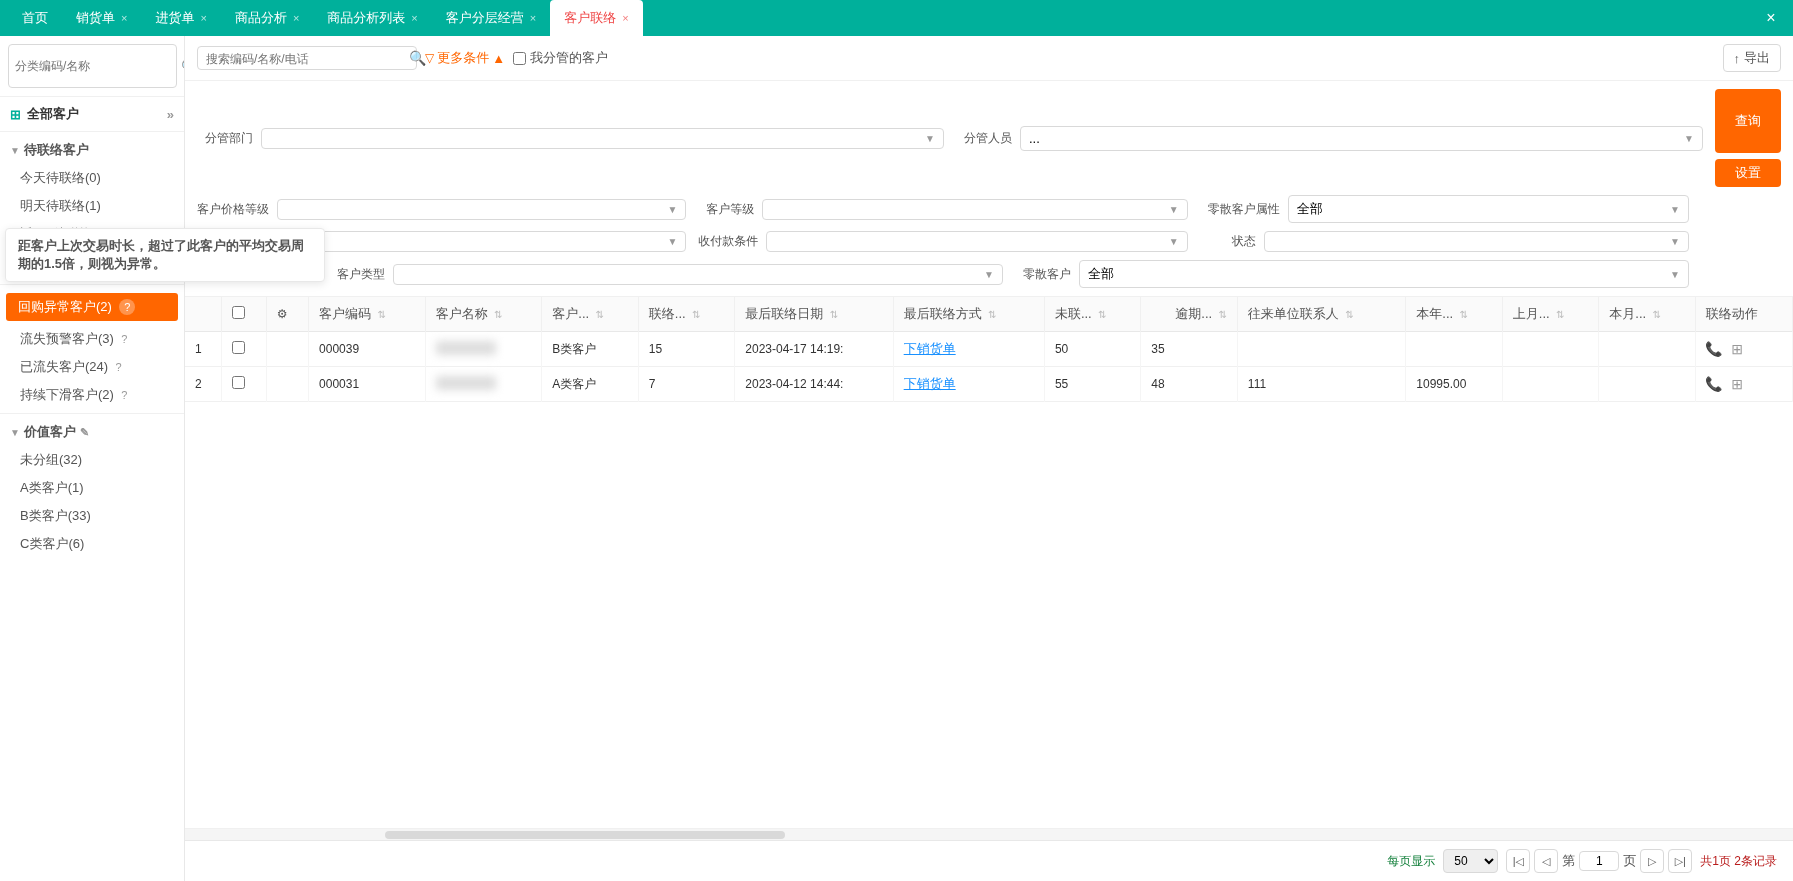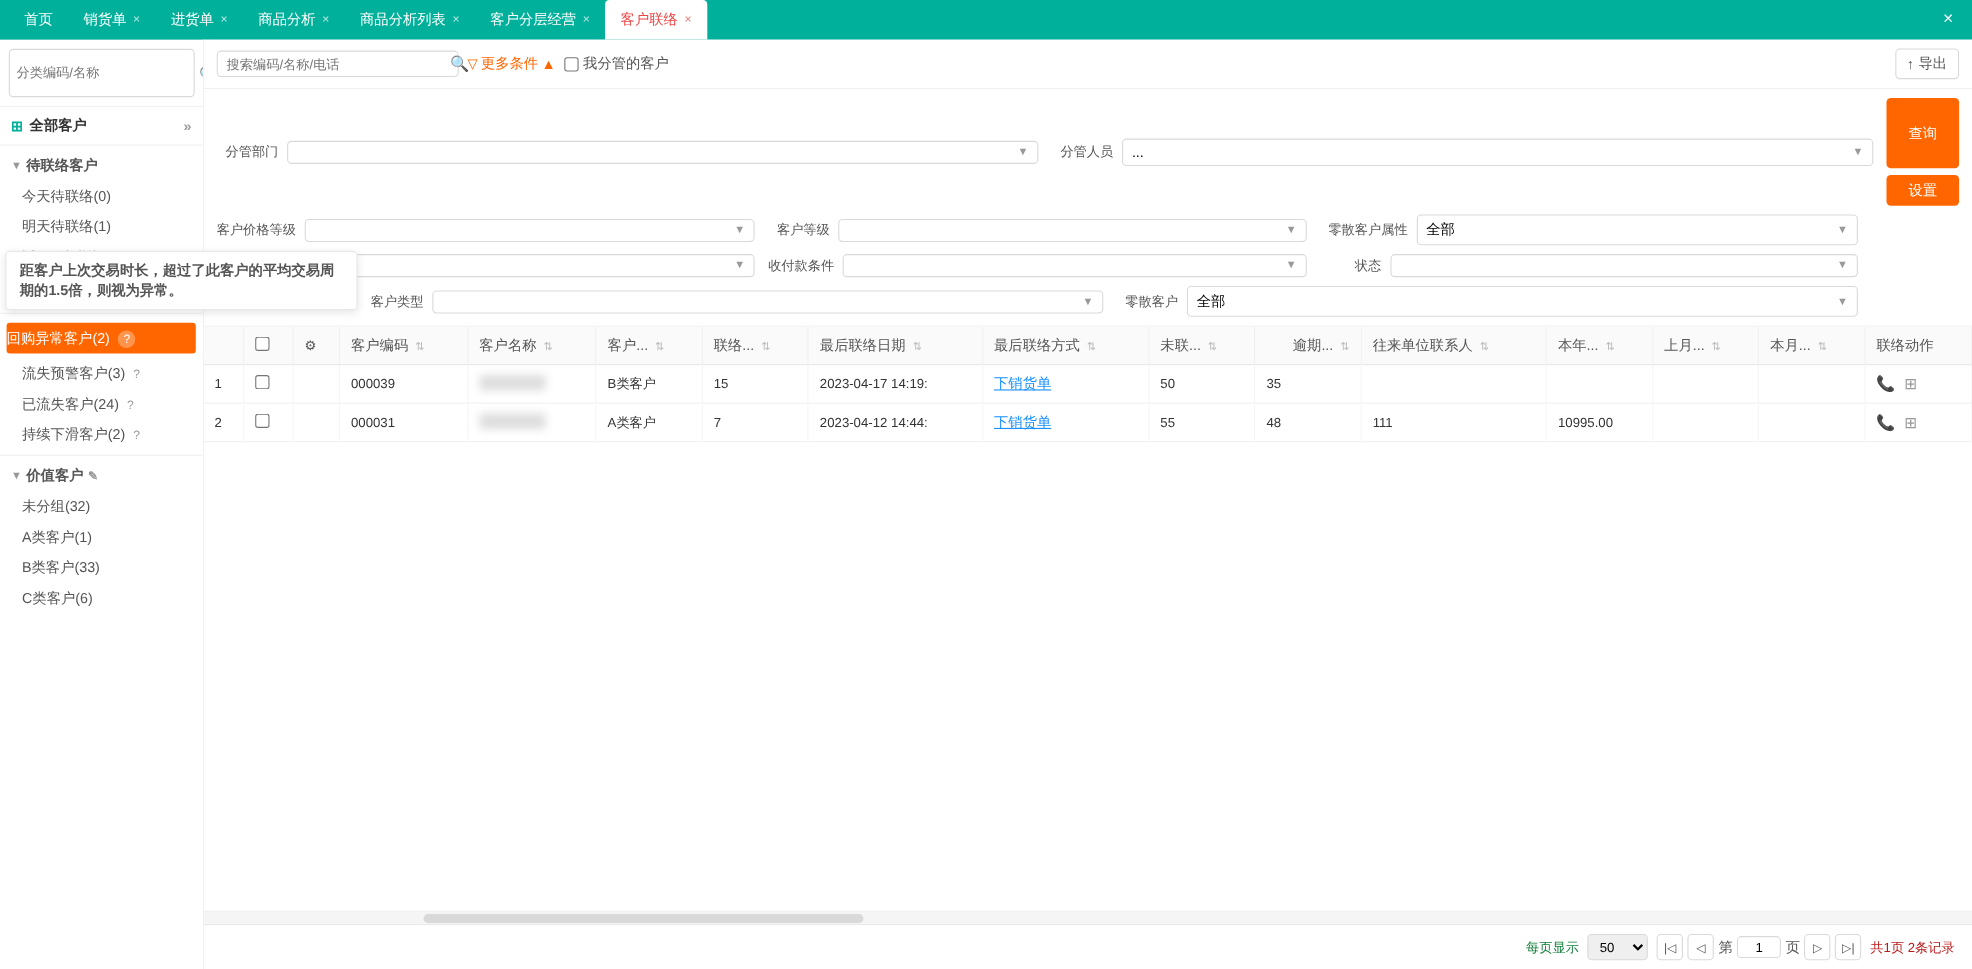--- a/index.html
+++ b/index.html
@@ -475,21 +475,21 @@
       </div>
     </div>
 
     <div class="sidebar-divider"></div>
 
     <div class="tooltip-box">
       <span>距客户上次交易时长，超过了此客户的平均交易周期的1.5倍，则视为异常。</span>
     </div>
 
     <div class="sidebar-item-wrap">
-      <div class="sidebar-item active-orange" style="margin:4px 6px; border-radius:3px; padding:5px 0; background:#ff6600; color:white;">
+      <div class="sidebar-item active-orange" style="margin:4px 6px; border-radius:3px; padding:5px 12px; background:#ff6600; color:white;">
         <span>回购异常客户(2)</span>
         <span style="margin-left:4px; font-size:11px; background:rgba(255,255,255,0.3); border-radius:50%; width:16px;height:16px;display:inline-flex;align-items:center;justify-content:center;">?</span>
       </div>
     </div>
 
     <div class="sidebar-item">
       <span>流失预警客户(3)</span>
       <span style="margin-left:4px;color:#999;font-size:11px;">?</span>
     </div>
     <div class="sidebar-item">

